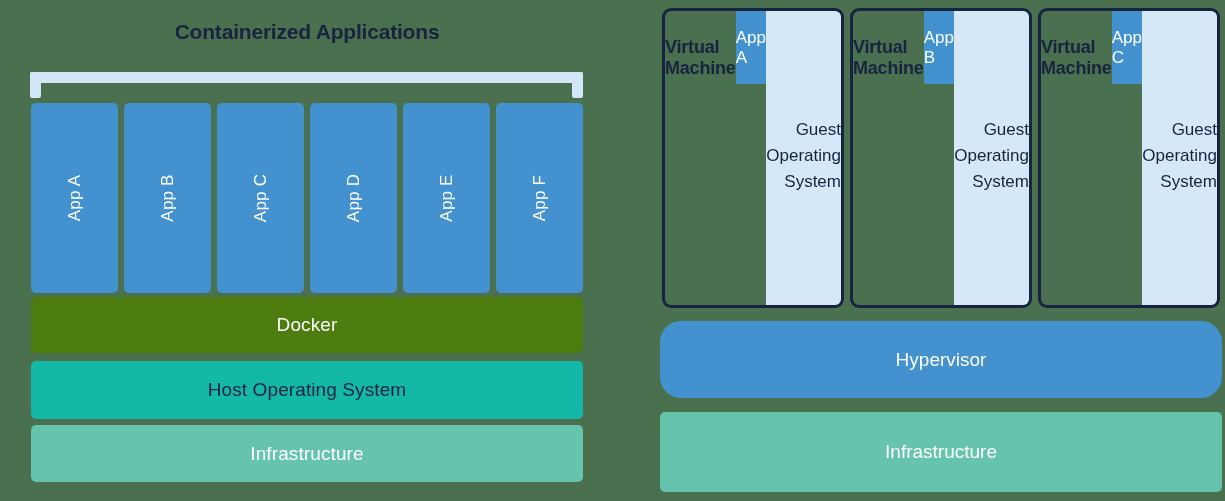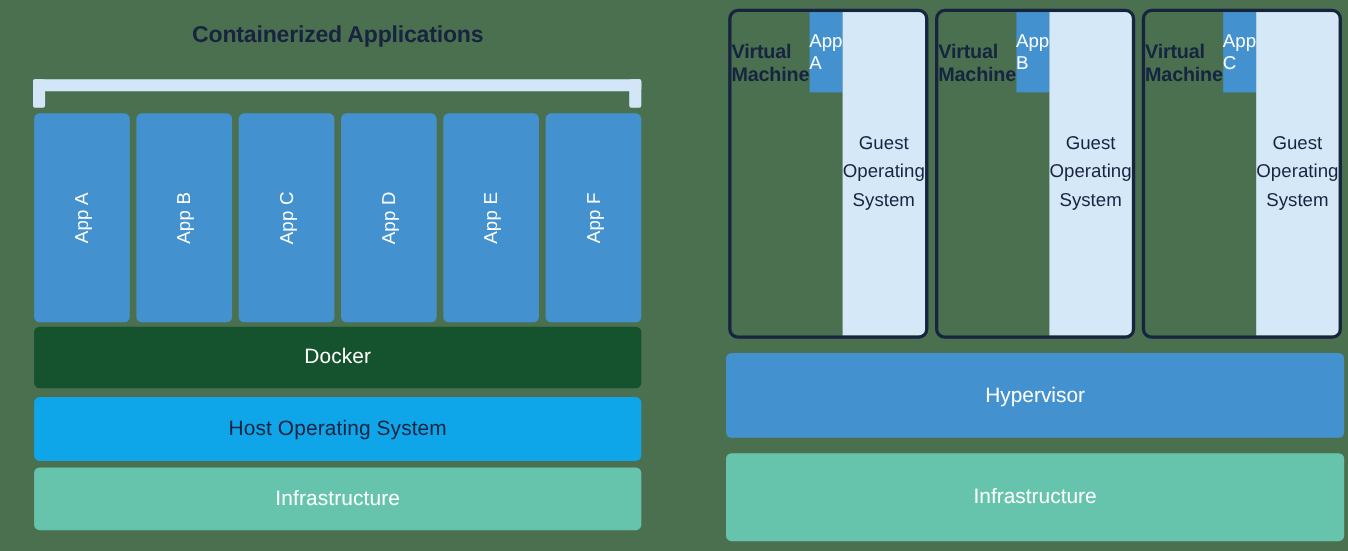--- a/index.html
+++ b/index.html
@@ -99,27 +99,27 @@
     border-radius: 5px;
     display: flex;
     align-items: center;
     justify-content: center;
     font-size: 19px;
     letter-spacing: 0.1px;
   }
   .layer-docker {
     top: 297px;
     height: 56px;
-    background: #14532d;
+    background: #4d7c0f;
     color: #ffffff;
   }
   .layer-hostos {
     top: 361px;
     height: 58px;
-    background: #0ea5e9;
+    background: #14b8a6;
     color: #17233f;
   }
   .layer-infra-left {
     top: 425px;
     height: 57px;
     background: #65c4ab;
     color: #ffffff;
   }
 
   
@@ -169,21 +169,21 @@
     justify-content: center;
     font-size: 17px;
   }
   .vm-guest {
     flex: 1 1 auto;
     background: #d5e8f8;
     color: #17233f;
     display: flex;
     align-items: center;
     justify-content: center;
-    text-align: center;
+    text-align: right;
     font-size: 17px;
     line-height: 1.52;
     padding-bottom: 4px;
     box-sizing: border-box;
   }
 
   .right-bar {
     position: absolute;
     left: 5px;
     width: 562px;
@@ -191,20 +191,21 @@
     display: flex;
     align-items: center;
     justify-content: center;
     font-size: 19px;
   }
   .layer-hypervisor {
     top: 321px;
     height: 77px;
     background: #4391ce;
     color: #ffffff;
+    border-radius: 21px;
   }
   .layer-infra-right {
     top: 412px;
     height: 80px;
     background: #65c4ab;
     color: #ffffff;
   }
 </style>
 </head>
 <body>

